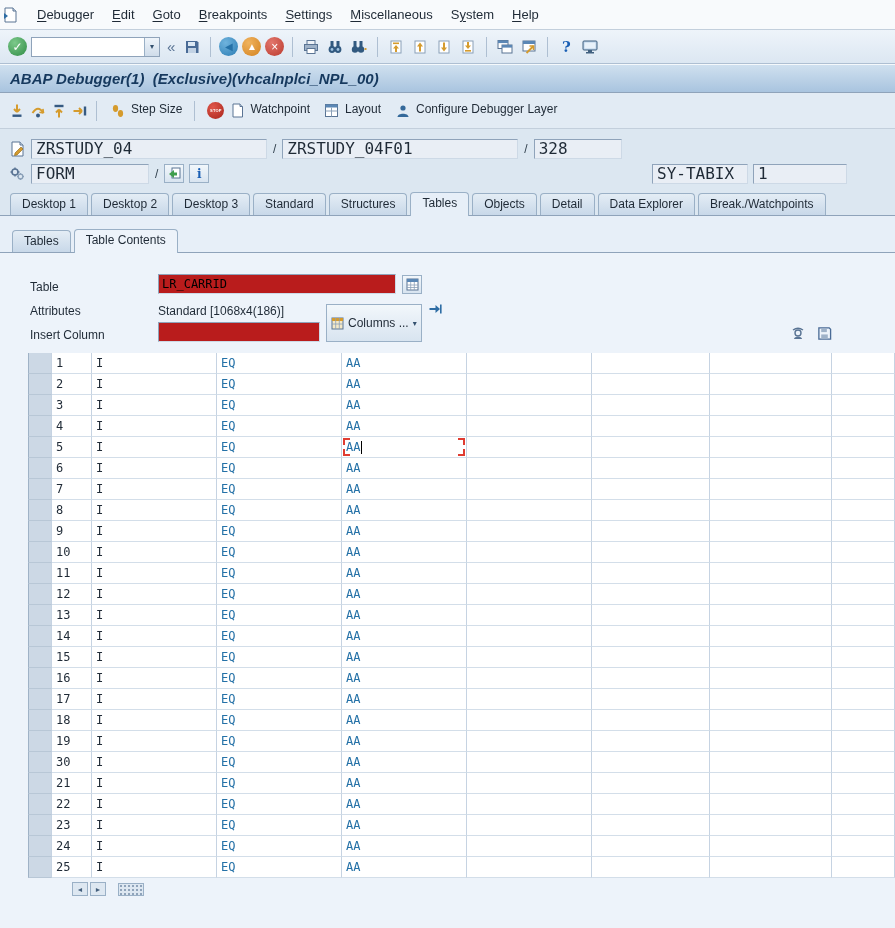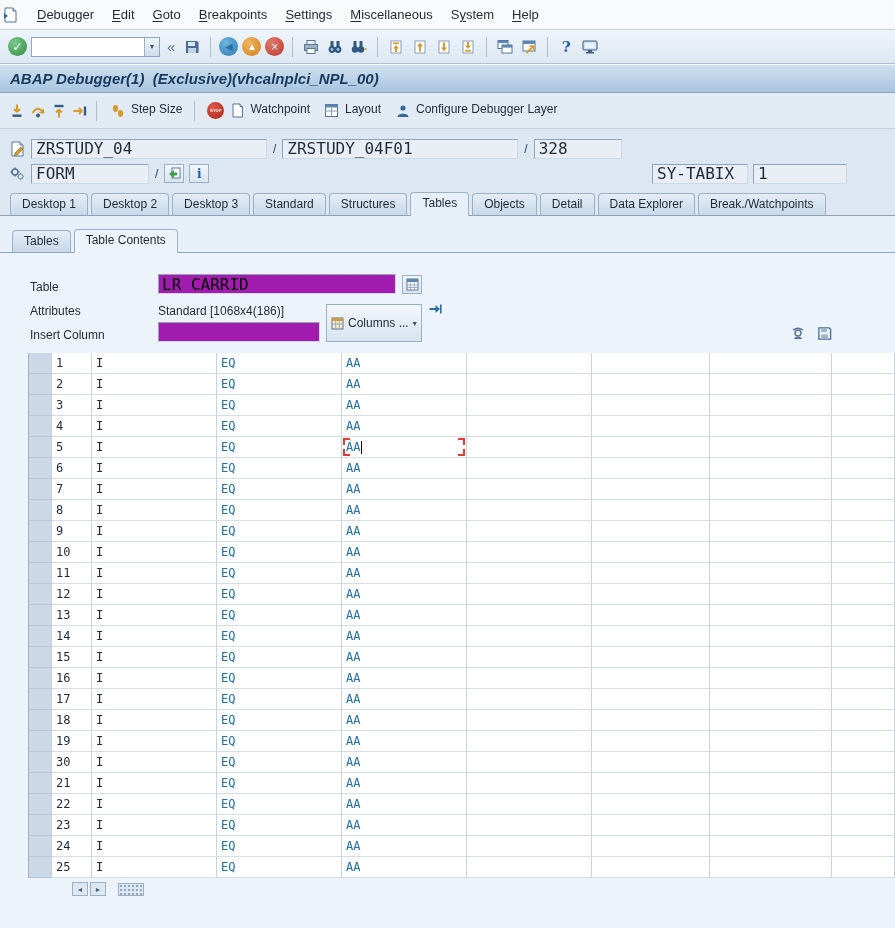--- a/index.html
+++ b/index.html
@@ -77,23 +77,23 @@
   
   .content { flex:1; background:#e7eff8; display:flex; flex-direction:column; padding-top:14px; }
   .inner-tabstrip { display:flex; align-items:flex-end; padding-left:12px; height:23px;
                     border-bottom:1px solid #8fa3ba; }
   .inner-tabstrip .tab.active { background:#edf3fa; }
   .inner-panel { flex:1; background:#edf3fa; }
 
   .form { padding:18px 0 6px 30px; }
   .frow { display:flex; align-items:flex-end; height:23px; margin-bottom:1px; gap:6px; }
   .frow label { width:122px; flex:0 0 122px; }
-  .inp { height:20px; background:#a21caf; border:1px solid #8fa3ba;
+  .inp { height:20px; background:#b91c1c; border:1px solid #8fa3ba;
          border-right-color:#cdd9e6; border-bottom-color:#cdd9e6;
-         font-family:"DejaVu Sans Mono",monospace; font-size:16px; padding:0 3px; outline:none; }
+         font-family:"DejaVu Sans Mono",monospace; font-size:12px; padding:0 3px; outline:none; }
   .attr-val { font-family:"Liberation Sans",sans-serif; }
   .cols-btn { display:inline-flex; align-items:center; gap:4px; height:21px; padding:18px 4px;
               background:linear-gradient(#f2f7fb,#d8e4f0); border:1px solid #9ab0c6; cursor:default; }
   .dd-tri { font-size:8px; color:#33506e; }
   .fright { margin-left:auto; margin-right:62px; display:flex; gap:8px; }
 
   
   .grid { margin-left:28px; margin-top:4px; font-family:"DejaVu Sans Mono",monospace; font-size:12px; }
   .grow { display:grid; grid-template-columns:24px 40px 125px 125px 125px 125px 118px 122px 1fr; height:21px; }
   .gc { border-right:1px solid #c6d3e2; border-bottom:1px solid #d3dee9; background:#fff;

